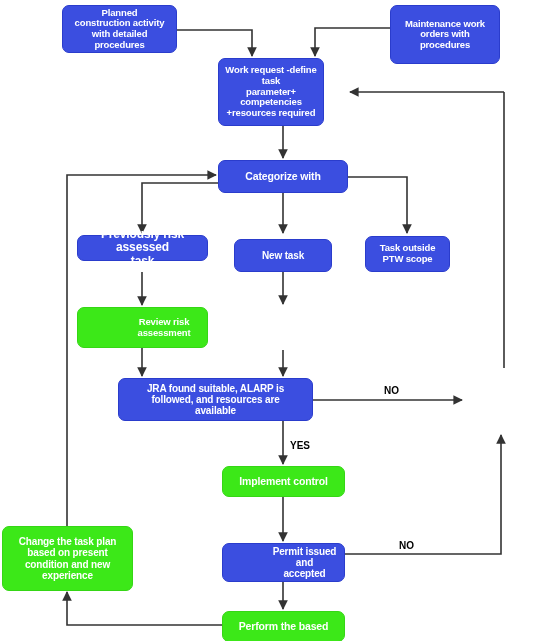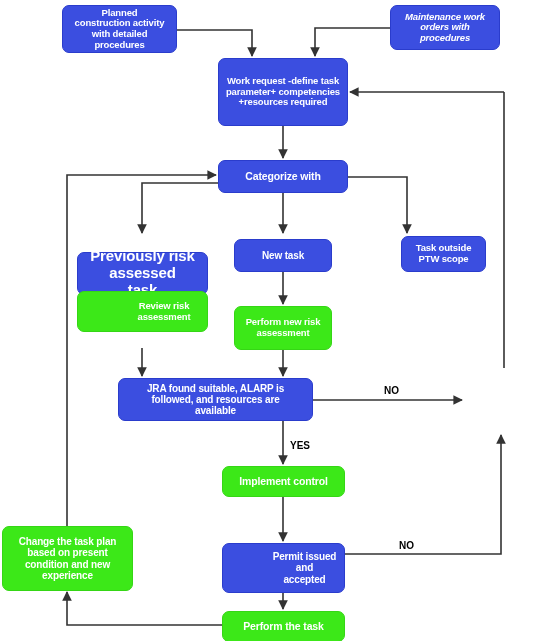--- a/index.html
+++ b/index.html
@@ -134,84 +134,80 @@
     </g>
   </svg>
 
   <div class="node blue" style="left:62px; top:5px; width:115px; height:48px; font-size:9.5px;">
     <span class="node-text">Planned
 construction activity
 with detailed
 procedures</span>
   </div>
 
-  <div class="node blue" style="left:390px; top:5px; width:110px; height:45px; font-size:9.5px;font-style:italic;">
+  <div class="node blue" style="left:390px; top:5px; width:110px; height:59px; font-size:9.5px;">
     <span class="node-text">Maintenance work
 orders with
 procedures</span>
   </div>
 
-  <div class="node blue" style="left:218px; top:58px; width:130px; height:68px; font-size:9.5px;">
+  <div class="node blue" style="left:218px; top:58px; width:106px; height:68px; font-size:9.5px;">
     <span class="node-text">Work request -define task
 parameter+ competencies
 +resources required</span>
   </div>
 
   <div class="node blue" style="left:218px; top:160px; width:130px; height:33px; font-size:10.5px;">
     <span class="node-text">Categorize with</span>
   </div>
 
-  <div class="node blue" style="left:77px; top:252px; width:131px; height:43px; font-size:15px;">
+  <div class="node blue" style="left:77px; top:235px; width:131px; height:26px; font-size:12px;">
     <span class="node-text">Previously risk  assessed
 task</span>
   </div>
 
   <div class="node blue" style="left:234px; top:239px; width:98px; height:33px; font-size:10px;">
     <span class="node-text">New task</span>
   </div>
 
-  <div class="node blue" style="left:365px; top:236px; width:85px; height:36px; font-size:9.5px;margin-left:36px;">
+  <div class="node blue" style="left:365px; top:236px; width:85px; height:36px; font-size:9.5px;">
     <span class="node-text">Task outside
 PTW scope</span>
   </div>
 
-  <div class="node green" style="left:77px; top:291px; width:131px; height:41px; font-size:9.5px;padding-left:46px;">
+  <div class="node green" style="left:77px; top:307px; width:131px; height:41px; font-size:9.5px;padding-left:46px;">
     <span class="node-text">Review risk assessment</span>
   </div>
 
-  <div class="node green" style="left:234px; top:306px; width:98px; height:44px; font-size:9.5px;">
-    <span class="node-text">Perform new risk
-assessment</span>
-  </div>
 
   <div class="node blue" style="left:118px; top:378px; width:195px; height:43px; font-size:10px;">
     <span class="node-text">JRA found suitable, ALARP is
 followed, and resources are
 available</span>
   </div>
 
 
   <div class="node green" style="left:222px; top:466px; width:123px; height:31px; font-size:10.5px;">
     <span class="node-text">Implement control</span>
   </div>
 
-  <div class="node blue" style="left:222px; top:543px; width:123px; height:50px; font-size:10px;padding-left:45px;">
+  <div class="node blue" style="left:222px; top:543px; width:123px; height:39px; font-size:10px;padding-left:45px;">
     <span class="node-text">Permit issued and
 accepted</span>
   </div>
 
   <div class="node green" style="left:2px; top:526px; width:131px; height:65px; font-size:10px;">
     <span class="node-text">Change the task plan
 based on present
 condition and new
 experience</span>
   </div>
 
   <div class="node green" style="left:222px; top:611px; width:123px; height:31px; font-size:10.5px;">
-    <span class="node-text">Perform the task</span>
+    <span class="node-text">Perform the based</span>
   </div>
 
   <div class="edge-label" style="left:384px; top:385px;">
     <span>NO</span>
   </div>
 
   <div class="edge-label" style="left:290px; top:440px;">
     <span>YES</span>
   </div>
 

